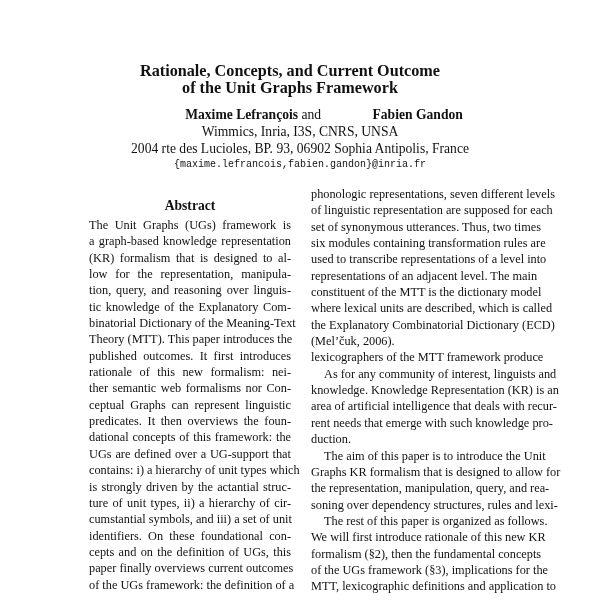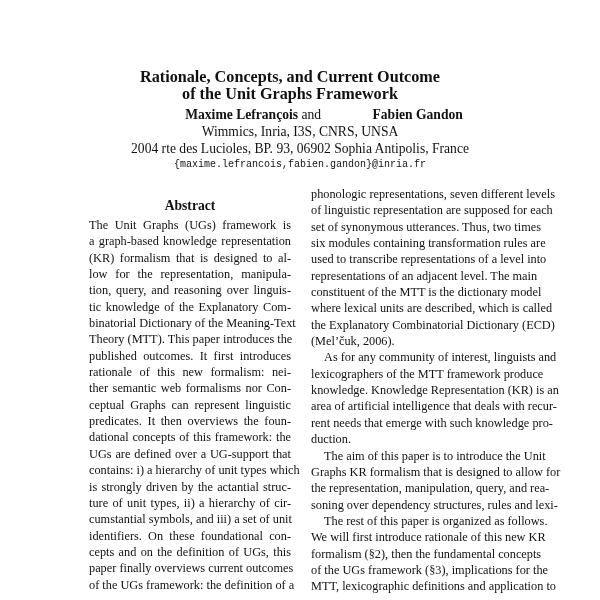--- a/index.html
+++ b/index.html
@@ -1,18 +1,18 @@
 <!DOCTYPE html>
 <html><head>
 <meta charset="utf-8">
 <style>
   html, body { margin:0; padding:0; background:#fff; }
   body { width:600px; height:600px; overflow:hidden; position:relative; color:#111;
          font-family:"Liberation Serif", "DejaVu Serif", serif; }
-  .title { position:absolute; left:0; width:580px; top:69px; text-align:center;
+  .title { position:absolute; left:0; width:580px; top:63px; text-align:center;
            font-weight:bold; font-size:16.2px; line-height:17px; }
   .authors { position:absolute; left:0; width:600px; top:107px; text-align:center;
              font-size:13.6px; line-height:16.8px; }
   .authors .name { font-weight:bold;margin-left:48px; }
   .authors .email { font-family:"Liberation Mono", "DejaVu Sans Mono", monospace; font-size:10px; }
   .abs-head { position:absolute; left:89px; width:202px; top:198px; text-align:center;
               font-weight:bold; font-size:13.6px; line-height:16px; }
   .col { position:absolute; font-size:12.3px; line-height:16.35px; text-align:justify; }
   .col p { margin:0; }
   .col .line { display:block; text-align:justify; text-align-last:justify; white-space:nowrap; height:16.35px; }
@@ -75,22 +75,22 @@
       <span class="line">set of synonymous utterances. Thus, two times</span>
       <span class="line">six modules containing transformation rules are</span>
       <span class="line">used to transcribe representations of a level into</span>
       <span class="line">representations of an adjacent level. The main</span>
       <span class="line">constituent of the MTT is the dictionary model</span>
       <span class="line">where lexical units are described, which is called</span>
       <span class="line">the Explanatory Combinatorial Dictionary (ECD)</span>
       <span class="line last">(Mel’čuk, 2006).</span>
     </p>
     <p>
+      <span class="line">lexicographers of the MTT framework produce</span>
       <span class="line ind">As for any community of interest, linguists and</span>
-      <span class="line">lexicographers of the MTT framework produce</span>
       <span class="line">knowledge. Knowledge Representation (KR) is an</span>
       <span class="line">area of artificial intelligence that deals with recur-</span>
       <span class="line">rent needs that emerge with such knowledge pro-</span>
       <span class="line last">duction.</span>
     </p>
     <p>
       <span class="line ind">The aim of this paper is to introduce the Unit</span>
       <span class="line">Graphs KR formalism that is designed to allow for</span>
       <span class="line">the representation, manipulation, query, and rea-</span>
       <span class="line">soning over dependency structures, rules and lexi-</span>

